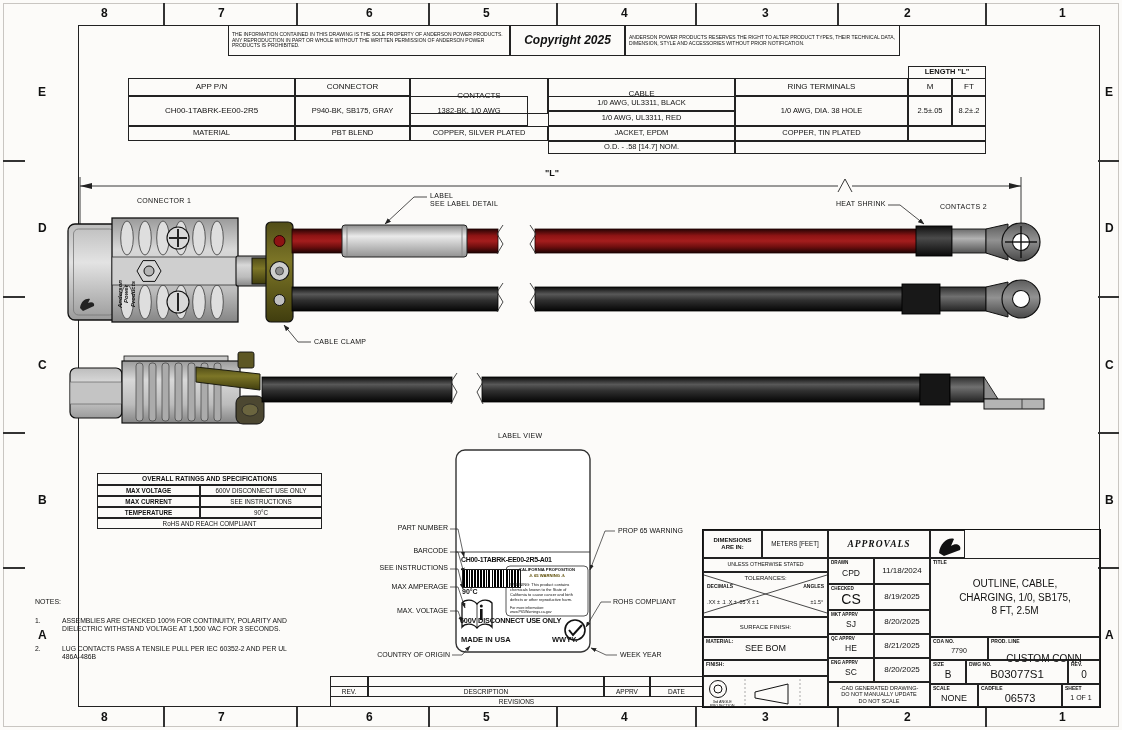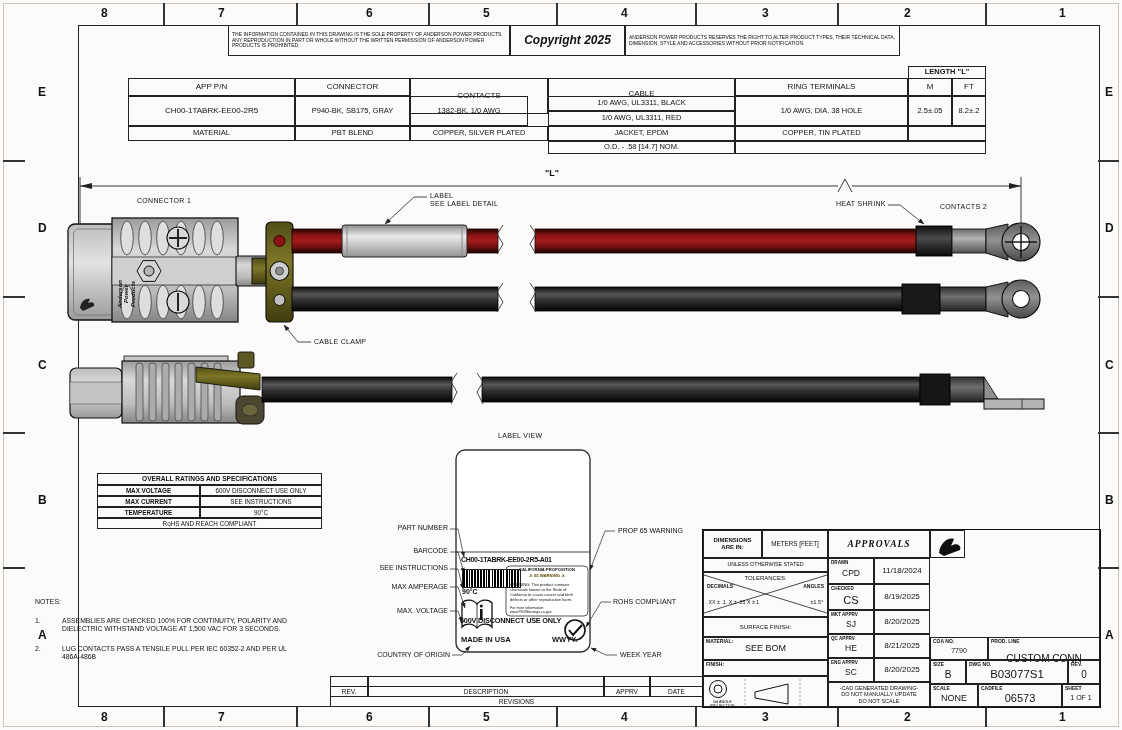--- a/index.html
+++ b/index.html
@@ -413,21 +413,21 @@
   </div>
 
   <div class="cell i b" style="left:828px;top:530px;width:102px;height:28px;font-size:9.5px;font-family:'Liberation Serif',serif;letter-spacing:1px">APPROVALS</div>
   <div class="cell tb" style="left:828px;top:558px;width:46px;height:26px">
     <span class="tblab" style="font-size:4.6px">DRAWN</span>
     <span class="tbval" style="font-size:8.5px;padding-top:6px">CPD</span>
   </div>
   <div class="cell" style="left:874px;top:558px;width:56px;height:26px;font-size:8px">11/18/2024</div>
   <div class="cell tb" style="left:828px;top:584px;width:46px;height:26px">
     <span class="tblab" style="font-size:4.6px">CHECKED</span>
-    <span class="tbval" style="font-size:11px;padding-top:6px">CS</span>
+    <span class="tbval" style="font-size:14px;padding-top:6px">CS</span>
   </div>
   <div class="cell" style="left:874px;top:584px;width:56px;height:26px;font-size:8px">8/19/2025</div>
   <div class="cell tb" style="left:828px;top:610px;width:46px;height:24px">
     <span class="tblab" style="font-size:4.6px">MKT APPRV</span>
     <span class="tbval" style="font-size:8.5px;padding-top:6px">SJ</span>
   </div>
   <div class="cell" style="left:874px;top:610px;width:56px;height:24px;font-size:8px">8/20/2025</div>
   <div class="cell tb" style="left:828px;top:634px;width:46px;height:24px">
     <span class="tblab" style="font-size:4.6px">QC APPRV</span>
     <span class="tbval" style="font-size:8.5px;padding-top:6px">HE</span>
@@ -436,20 +436,26 @@
   <div class="cell tb" style="left:828px;top:658px;width:46px;height:24px">
     <span class="tblab" style="font-size:4.6px">ENG APPRV</span>
     <span class="tbval" style="font-size:8.5px;padding-top:6px">SC</span>
   </div>
   <div class="cell" style="left:874px;top:658px;width:56px;height:24px;font-size:8px">8/20/2025</div>
   <div class="cell pre" style="left:828px;top:682px;width:102px;height:25px;font-size:5.5px">-CAD GENERATED DRAWING-
 DO NOT MANUALLY UPDATE
 DO NOT SCALE</div>
 
   <div class="cell" style="left:930px;top:530px;width:35px;height:28px"></div>
+  <div class="cell tb" style="left:930px;top:558px;width:170px;height:79px">
+    <span class="tblab">TITLE</span>
+    <span class="tbval pre" style="font-size:10px;line-height:1.35">OUTLINE, CABLE,
+CHARGING, 1/0, SB175,
+8 FT, 2.5M</span>
+  </div>
   <div class="cell tb" style="left:930px;top:637px;width:58px;height:23px">
     <span class="tblab">COA NO.</span>
     <span class="tbval" style="font-size:7px;padding-top:5px">7790</span>
   </div>
   <div class="cell tb" style="left:988px;top:637px;width:112px;height:23px">
     <span class="tblab">PROD. LINE</span>
     <span class="tbval" style="font-size:10px;padding-top:21px">CUSTOM CONN</span>
   </div>
   <div class="cell tb" style="left:930px;top:660px;width:36px;height:24px">
     <span class="tblab">SIZE</span>

